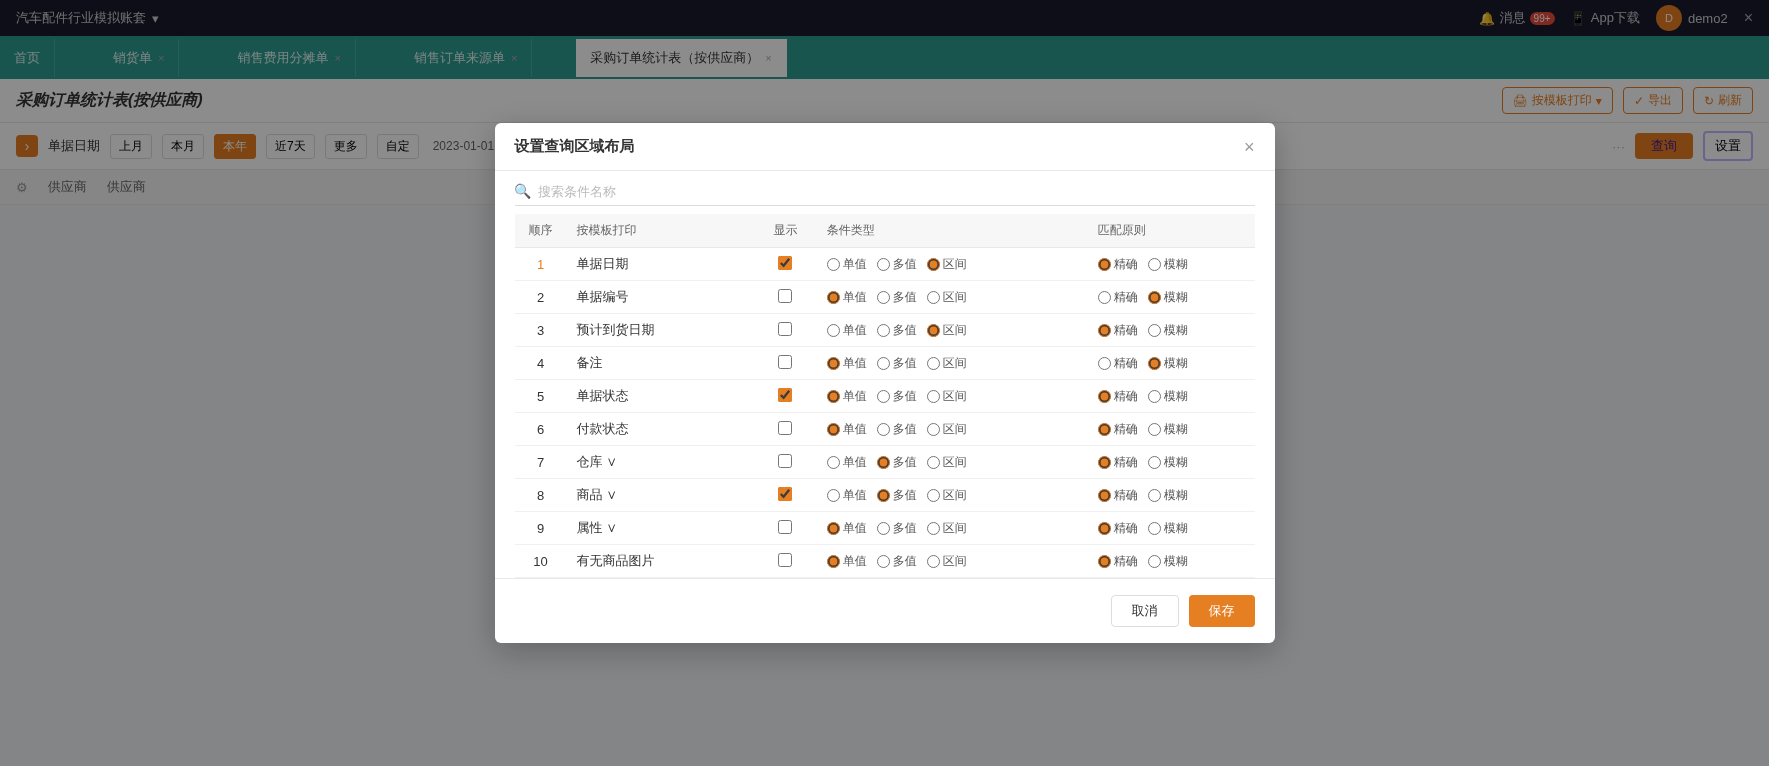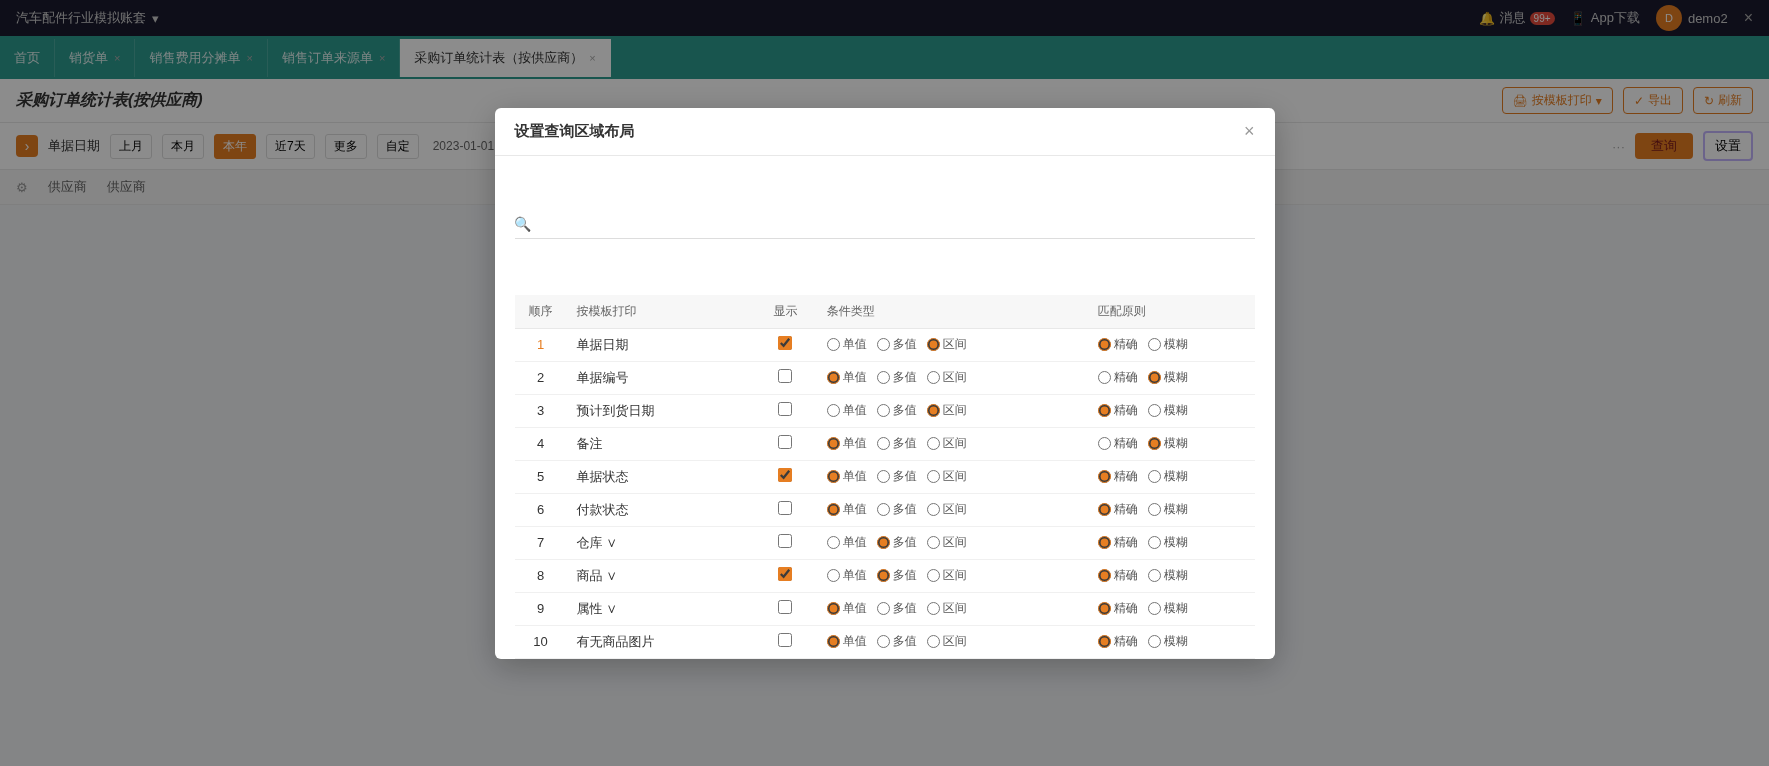--- a/index.html
+++ b/index.html
@@ -23,20 +23,21 @@
     .close-x { color: #aaa; cursor: pointer; font-size: 16px; }
 
     
     .tabs-bar {
       background: #2c9b8f;
       height: 43px;
       display: flex;
       align-items: center;
       padding: 0 0 0 0;
       overflow: hidden;
+      gap: 44px;
     }
     .tab-item {
       height: 38px;
       padding: 0 14px;
       display: flex;
       align-items: center;
       gap: 6px;
       font-size: 13px;
       color: rgba(255,255,255,0.85);
       cursor: pointer;
@@ -69,21 +70,21 @@
       background: #fff;
       padding: 8px 16px;
       display: flex;
       align-items: center;
       gap: 10px;
       border-bottom: 1px solid #e8e8e8;
     }
     .filter-toggle { background: #e67e22; color: #fff; border: none; border-radius: 4px; width: 22px; height: 22px; cursor: pointer; font-size: 14px; display: flex; align-items: center; justify-content: center; }
     .date-btn { padding: 3px 8px; border: 1px solid #ddd; border-radius: 3px; cursor: pointer; background: #fff; font-size: 12px; }
     .date-btn.active { background: #e67e22; color: #fff; border-color: #e67e22; }
-    .btn-query { background: #e67e22; color: #7f1d1d; border: none; border-radius: 4px; padding: 4px 16px; cursor: pointer; font-size: 13px; }
+    .btn-query { background: #e67e22; color: #4c1d95; border: none; border-radius: 4px; padding: 4px 16px; cursor: pointer; font-size: 13px; }
     .btn-setting { border: 2px solid #c4b5fd; background: #fff; border-radius: 4px; padding: 4px 10px; cursor: pointer; font-size: 13px; }
 
     
     .table-area {
       background: #fff;
       margin: 0;
       padding: 0;
     }
     .table-header-row {
       display: flex;
@@ -109,21 +110,20 @@
 
     
     .dialog {
       background: #fff;
       border-radius: 6px;
       width: 780px;
       max-height: 680px;
       display: flex;
       flex-direction: column;
       box-shadow: 0 8px 32px rgba(0,0,0,0.25);
-      gap: 48px;
     }
     .dialog-header {
       padding: 14px 20px;
       border-bottom: 1px solid #e8e8e8;
       display: flex;
       align-items: center;
       justify-content: space-between;
     }
     .dialog-title { font-size: 15px; font-weight: 600; color: #333; }
     .dialog-close { background: none; border: none; font-size: 18px; color: #999; cursor: pointer; line-height: 1; }
@@ -328,20 +328,21 @@
   <div class="dialog">
 
     <div class="dialog-header">
       <span class="dialog-title">设置查询区域布局</span>
       <button class="dialog-close">×</button>
     </div>
 
 
     <div class="search-box">
       <span class="search-icon">🔍</span>
+      <input class="search-input" type="text" placeholder="搜索条件名称" style="">
     </div>
 
     <div class="condition-table">
       <table>
         <thead>
           <tr>
             <th style="width:50px;text-align:center;">顺序</th>
             <th style="width:180px;">按模板打印</th>
             <th style="width:60px;text-align:center;">显示</th>
             <th style="width:260px;">条件类型</th>
@@ -527,14 +528,18 @@
                 <div class="radio-group">
                   <label class="radio-label"><input type="radio" class="radio-input" name="match_9" value="exact" checked="" style="">精确</label>
                   <label class="radio-label"><input type="radio" class="radio-input" name="match_9" value="fuzzy" style="">模糊</label>
                 </div>
               </td>
             </tr>
           </tbody>
       </table>
     </div>
 
+    <div class="dialog-footer">
+      <button class="btn-cancel">取消</button>
+      <button class="btn-save">保存</button>
+    </div>
   </div>
 </div>
 
 </body></html>

